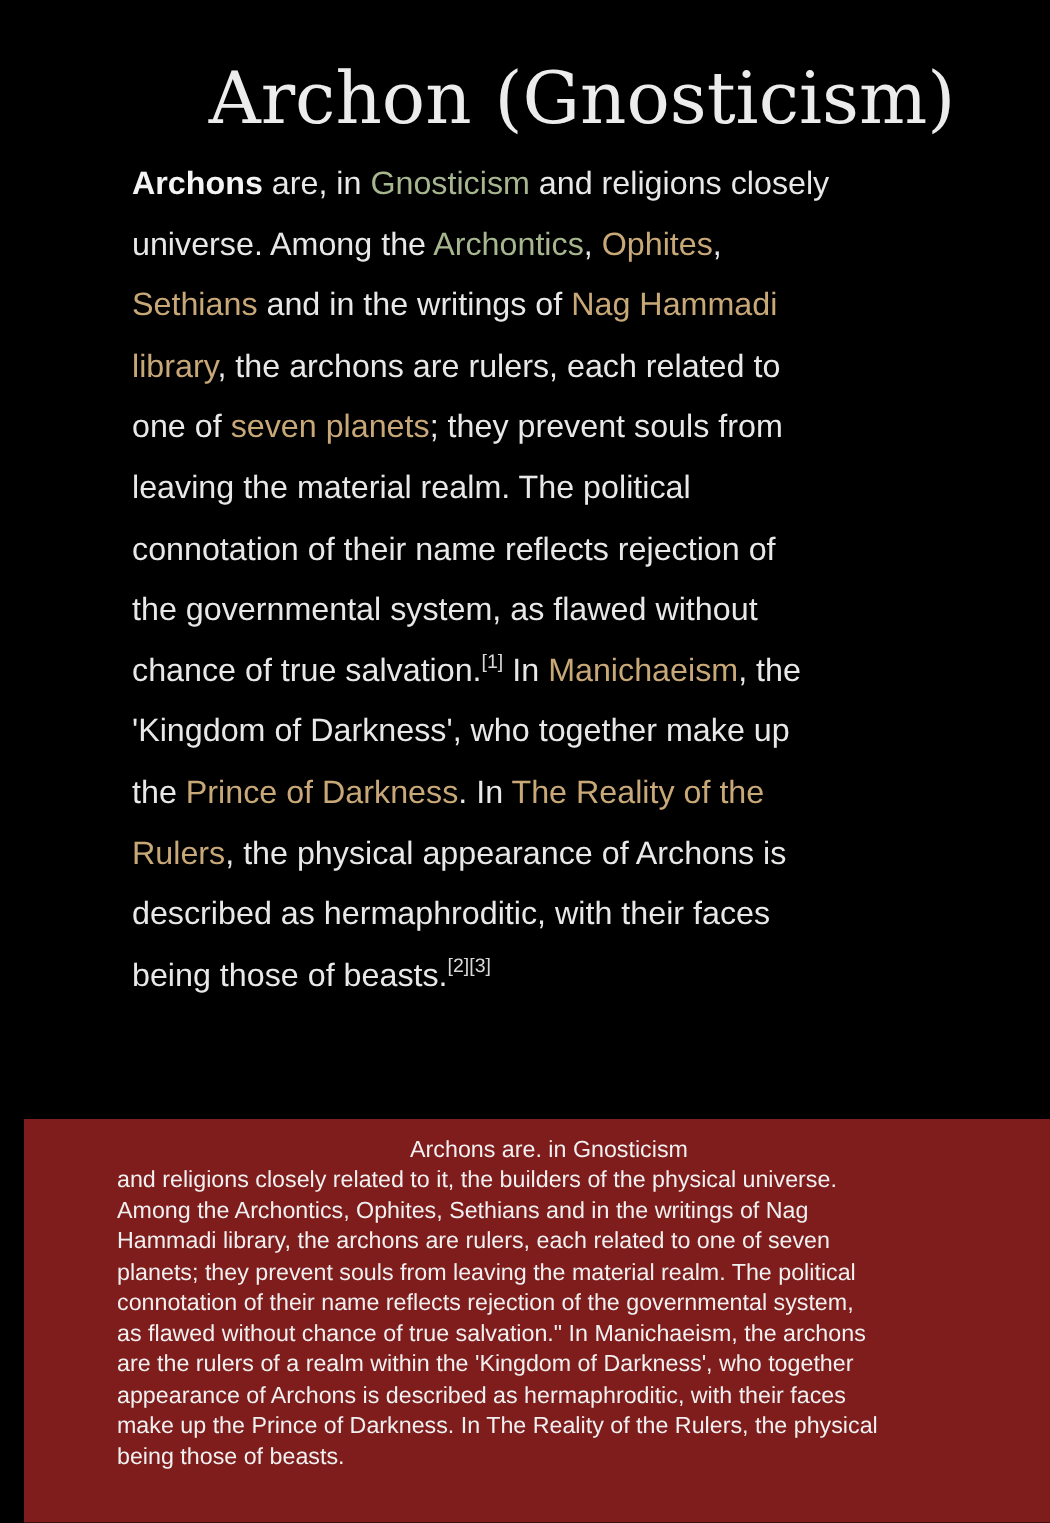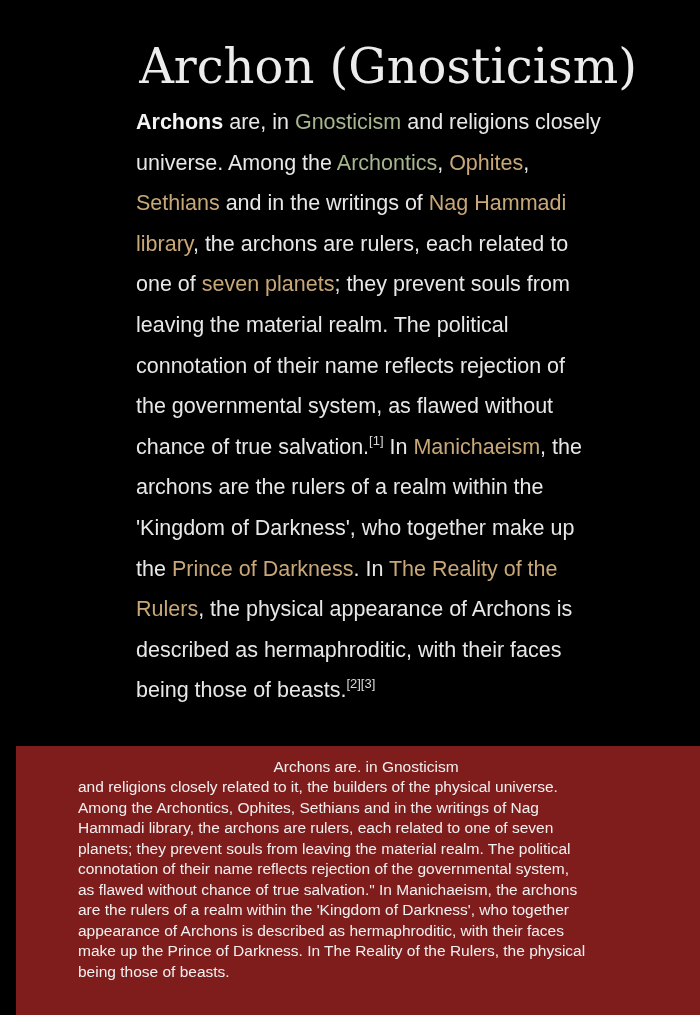--- a/index.html
+++ b/index.html
@@ -15,21 +15,21 @@
     .title {
       position: absolute; left: 0; top: 42px; width: 680px;
       text-align: center;
       font-family: "DejaVu Serif", serif;
       font-size: 48px; color: #ececec; letter-spacing: 0px;
       line-height: 48px;
       padding-left: 48px;
     }
     .body-text {
       position: absolute; left: 88px; top: 102px; width: 560px;
-      font-size: 21.5px; line-height: 40.6px; color: #e8e8e8; margin-left: 48px;
+      font-size: 21.5px; line-height: 40.6px; color: #e8e8e8;
     }
     .line { display: block; white-space: nowrap; }
     .b { font-weight: bold; color: #f4f4f4; }
     .lg { color: #a6b68e; }
     .lt { color: #c9a878; }
     sup { font-size: 13px; color: #d9d9d9; vertical-align: 9px; line-height: 0; }
     .caption {
       position: absolute; left: 16px; top: 746px; width: 700px; height: 269px;
       background: #7f1d1d;
     }
@@ -51,21 +51,20 @@
   <div class="body-text" id="body-text">
       <span class="line"><span class="b">Archons</span><span> are, in </span><span class="lg">Gnosticism</span><span> and religions closely</span></span>
       <span class="line"><span>universe. Among the </span><span class="lg">Archontics</span><span>, </span><span class="lt">Ophites</span><span>,</span></span>
       <span class="line"><span class="lt">Sethians</span><span> and in the writings of </span><span class="lt">Nag Hammadi</span></span>
       <span class="line"><span class="lt">library</span><span>, the archons are rulers, each related to</span></span>
       <span class="line"><span>one of </span><span class="lt">seven planets</span><span>; they prevent souls from</span></span>
       <span class="line"><span>leaving the material realm. The political</span></span>
       <span class="line"><span>connotation of their name reflects rejection of</span></span>
       <span class="line"><span>the governmental system, as flawed without</span></span>
       <span class="line"><span>chance of true salvation.</span><sup>[1]</sup><span> In </span><span class="lt">Manichaeism</span><span>, the</span></span>
-      <span class="line"><span>archons are the rulers of a realm within the</span></span>
       <span class="line"><span>'Kingdom of Darkness', who together make up</span></span>
       <span class="line"><span>the </span><span class="lt">Prince of Darkness</span><span>. In </span><span class="lt">The Reality of the</span></span>
       <span class="line"><span class="lt">Rulers</span><span>, the physical appearance of Archons is</span></span>
       <span class="line"><span>described as hermaphroditic, with their faces</span></span>
       <span class="line"><span>being those of beasts.</span><sup>[2][3]</sup></span>
     </div>
 </div>
 
 <div class="caption">
   <div class="cap-first">Archons are. in Gnosticism</div>

